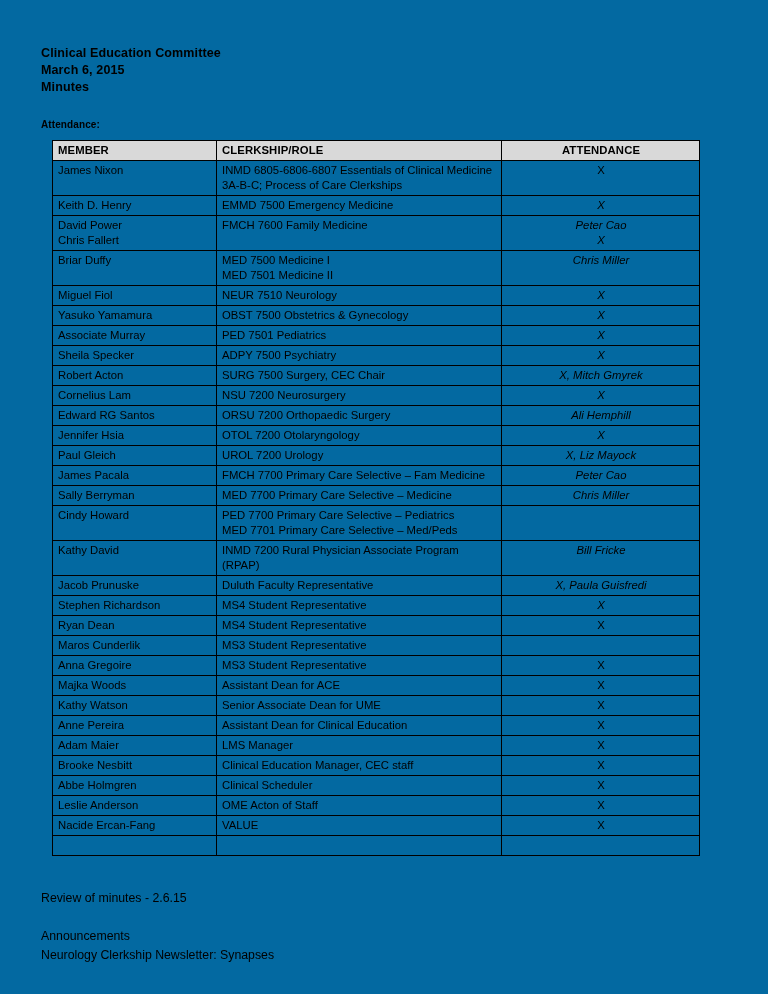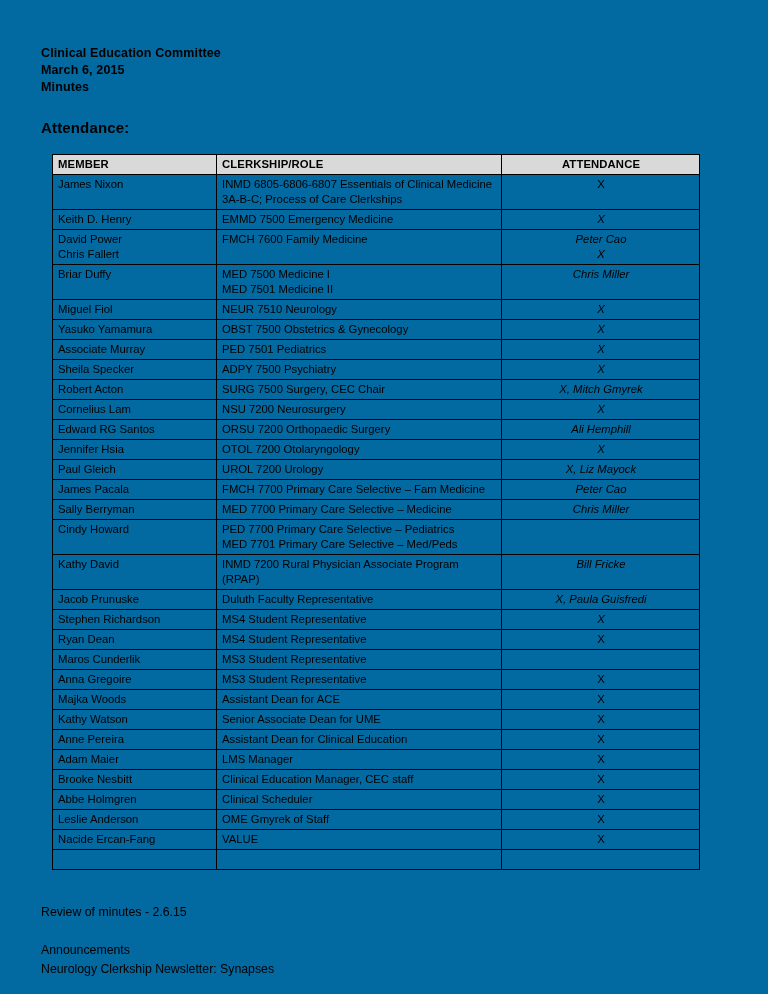--- a/index.html
+++ b/index.html
@@ -26,26 +26,26 @@
   }
   .doc-heading {
     font-size: 12.5px;
     font-weight: bold;
     line-height: 17.2px;
     letter-spacing: 0.01em;
   }
   .doc-heading div { white-space: pre; }
   .attendance-label {
     margin-top: 22px;
-    font-size: 15px;
+    font-size: 10px;
     font-weight: bold;
     letter-spacing: 0.01em;
   }
   table.attendance {
-    margin-top: 18px;
+    margin-top: 10px;
     margin-left: 11px;
     border-collapse: collapse;
     table-layout: fixed;
     width: 647px;
     font-size: 11.3px;
     line-height: 15px;
   }
   table.attendance col.c-member    { width: 164px; }
   table.attendance col.c-clerkship { width: 285px; }
   table.attendance col.c-attend    { width: 198px; }
@@ -312,21 +312,21 @@
         </tr>
         <tr>
           <td class="cell-member">Abbe Holmgren</td>
           <td class="cell-clerkship">Clinical Scheduler</td>
           <td class="cell-attend">
             <span class="att-line">X</span>
           </td>
         </tr>
         <tr>
           <td class="cell-member">Leslie Anderson</td>
-          <td class="cell-clerkship">OME Gmyrek of Staff</td>
+          <td class="cell-clerkship">OME Acton of Staff</td>
           <td class="cell-attend">
             <span class="att-line">X</span>
           </td>
         </tr>
         <tr>
           <td class="cell-member">Nacide Ercan-Fang</td>
           <td class="cell-clerkship">VALUE</td>
           <td class="cell-attend">
             <span class="att-line">X</span>
           </td>

